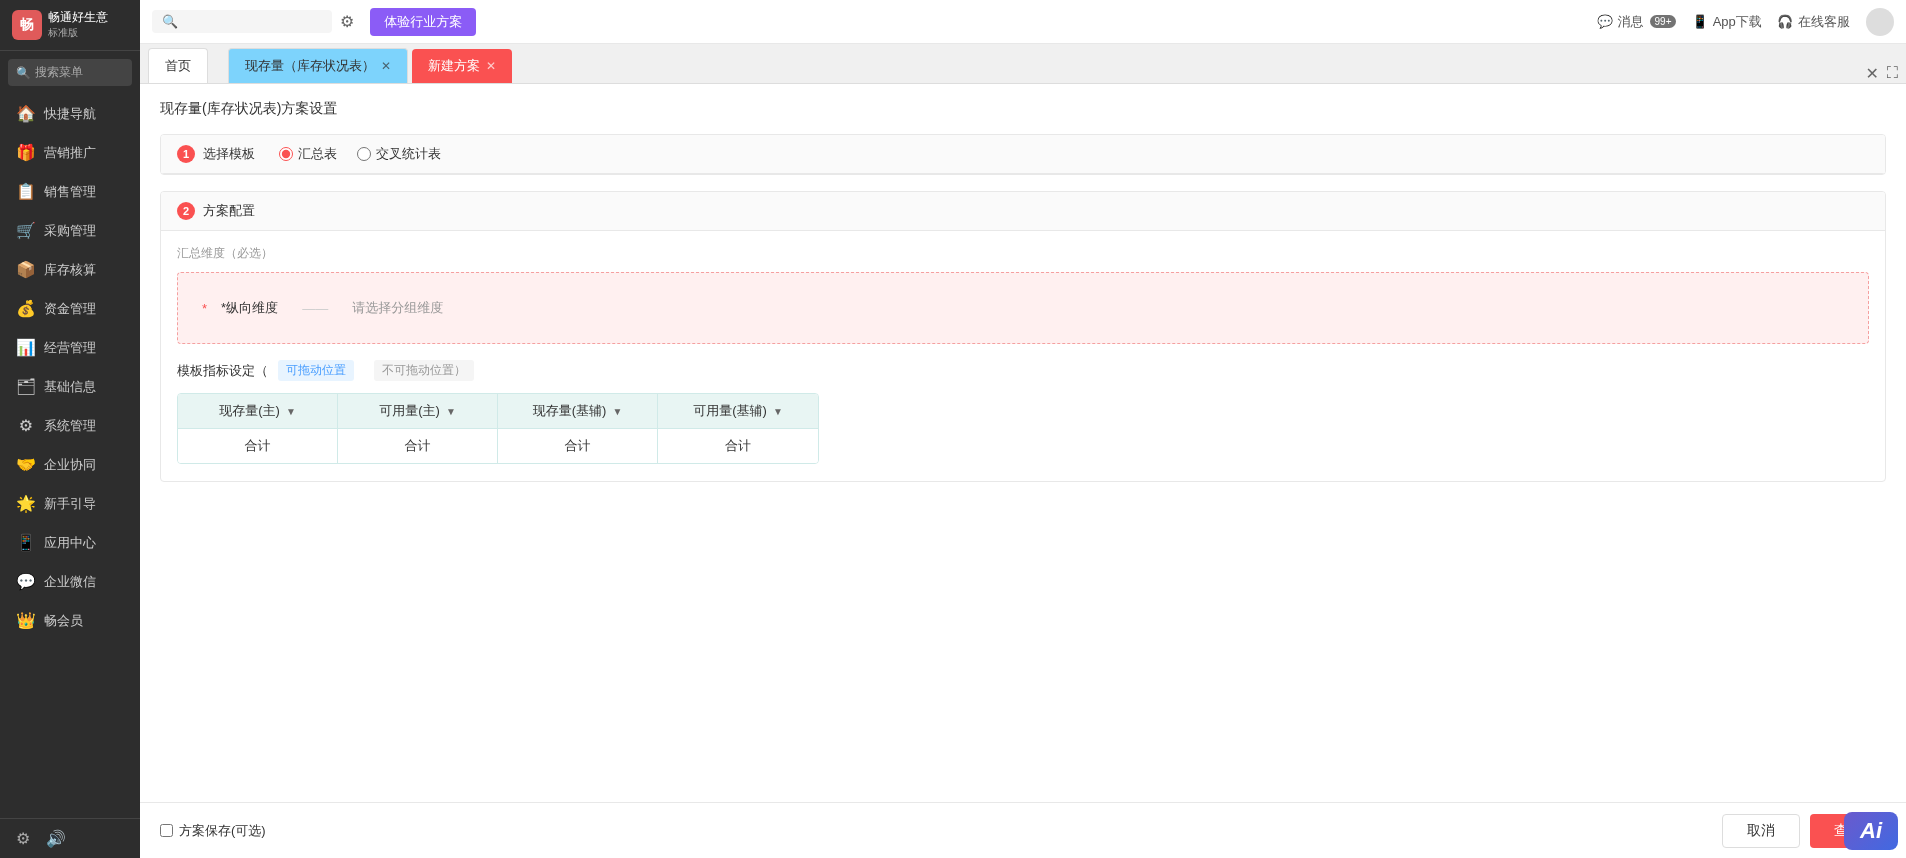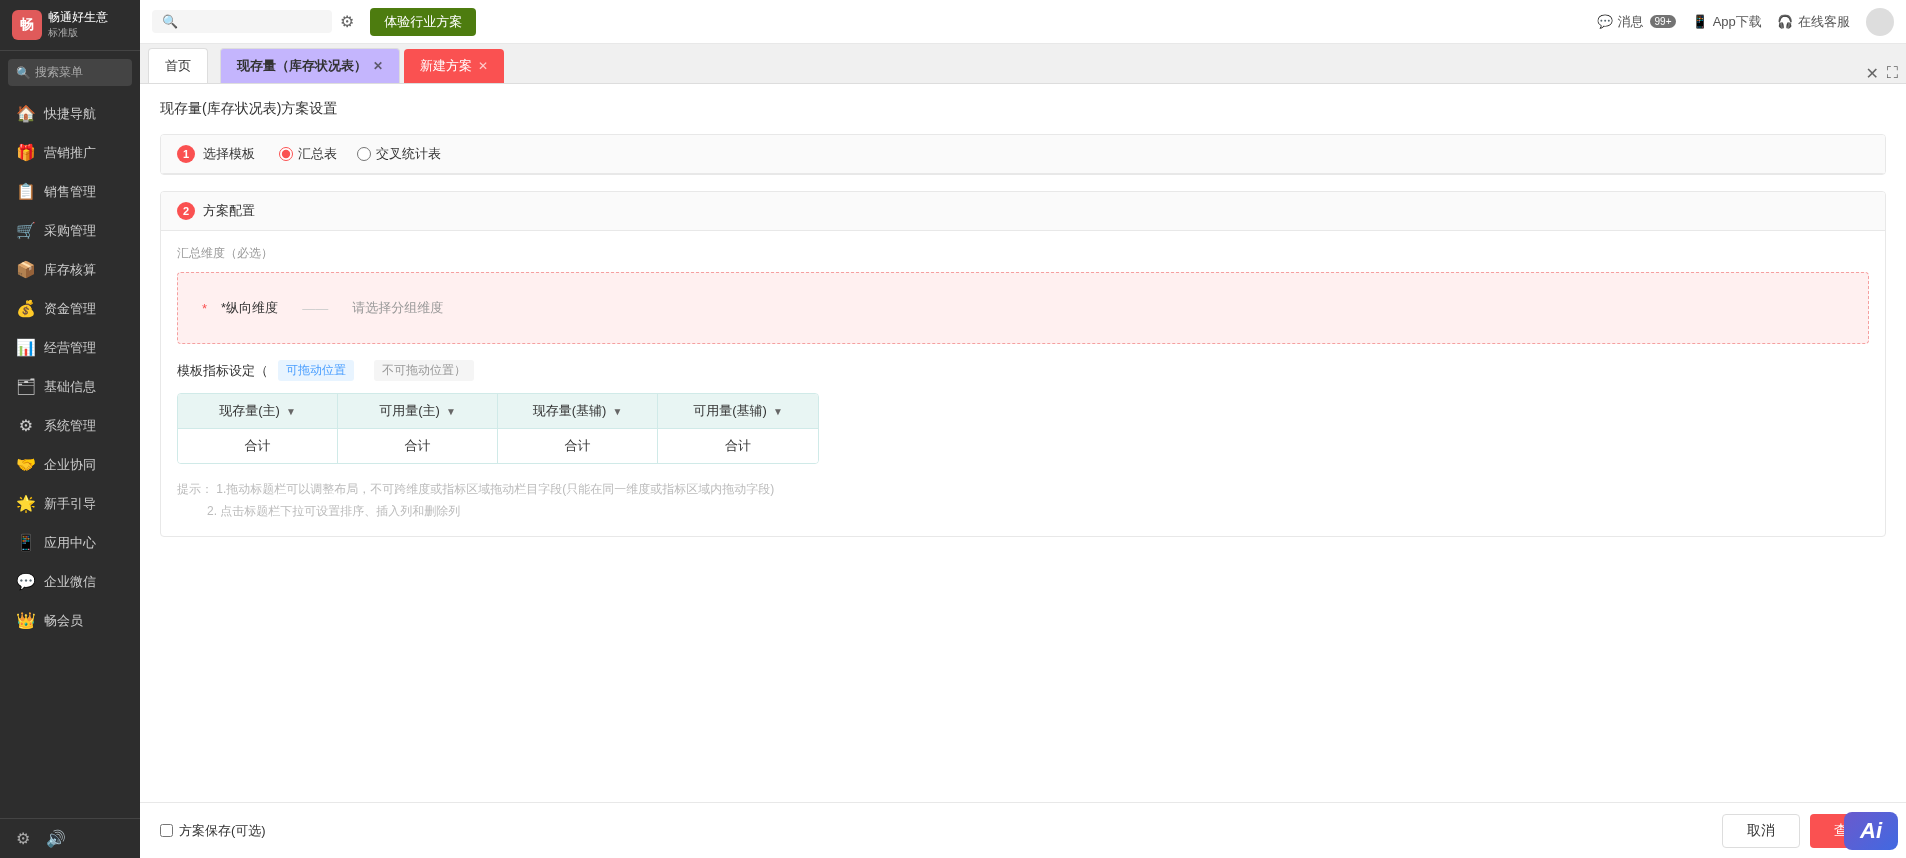--- a/index.html
+++ b/index.html
@@ -75,21 +75,21 @@
       border-radius: 4px;
       padding: 4px 10px;
       gap: 6px;
       width: 180px;
     }
     .topbar-search input {
       border: none; background: transparent; outline: none; font-size: 12px; color: #999; width: 130px;
     }
     .topbar-btn-industry {
       margin-left: 8px;
-      background: #4d7c0f;
+      background: #8b5cf6;
       color: white;
       border: none;
       border-radius: 4px;
       padding: 5px 14px;
       font-size: 13px;
       cursor: pointer;
     }
     .topbar-right {
       margin-left: auto;
       display: flex; align-items: center; gap: 16px;
@@ -115,21 +115,21 @@
       border-bottom: 1px solid #ddd;
     }
     .tab {
       padding: 8px 16px;
       font-size: 13px;
       cursor: pointer;
       border-radius: 4px 4px 0 0;
       display: flex; align-items: center; gap: 6px;
     }
     .tab.home { background: #fff; color: #333; border: 1px solid #ddd; border-bottom: none; }
-    .tab.normal { background: #c4b5fd; color: #333; border: 1px solid #ddd; border-bottom: none; margin-left: 12px; font-weight: bold; }
+    .tab.normal { background: #7dd3fc; color: #333; border: 1px solid #ddd; border-bottom: none; margin-left: 20px; }
     .tab.active { background: #fa5151; color: white; border: none; margin-left: 4px; }
     .tab-close { font-size: 12px; opacity: 0.7; cursor: pointer; }
     .tab-window-controls { margin-left: auto; display: flex; gap: 8px; font-size: 16px; color: #666; cursor: pointer; }
 
     
     .page-content {
       flex: 1; overflow-y: auto; background: #fff; padding: 16px 20px;
     }
     .page-title { font-size: 14px; color: #333; margin-bottom: 16px; font-weight: normal; }
 
@@ -469,28 +469,20 @@
           </div>
           <div class="stats-table-row">
             <div class="stats-table-cell">合计</div>
             <div class="stats-table-cell">合计</div>
             <div class="stats-table-cell">合计</div>
             <div class="stats-table-cell">合计</div>
           </div>
         </div>
 
         
-        <div class="tips-area">
-          <div>提示：
-            <span>1.拖动标题栏可以调整布局，不可跨维度或指标区域拖动栏目字段(只能在同一维度或指标区域内拖动字段)</span>
-          </div>
-          <div>
-            &nbsp;&nbsp;&nbsp;&nbsp;&nbsp;&nbsp;&nbsp;&nbsp;&nbsp;<span>2. 点击标题栏下拉可设置排序、插入列和删除列</span>
-          </div>
-        </div>
 
       </div>
     </div>
   </div>
 
   <div class="bottom-bar">
     <label class="checkbox-save">
       <input type="checkbox" style="">
       <span>方案保存(可选)</span>
     </label>

